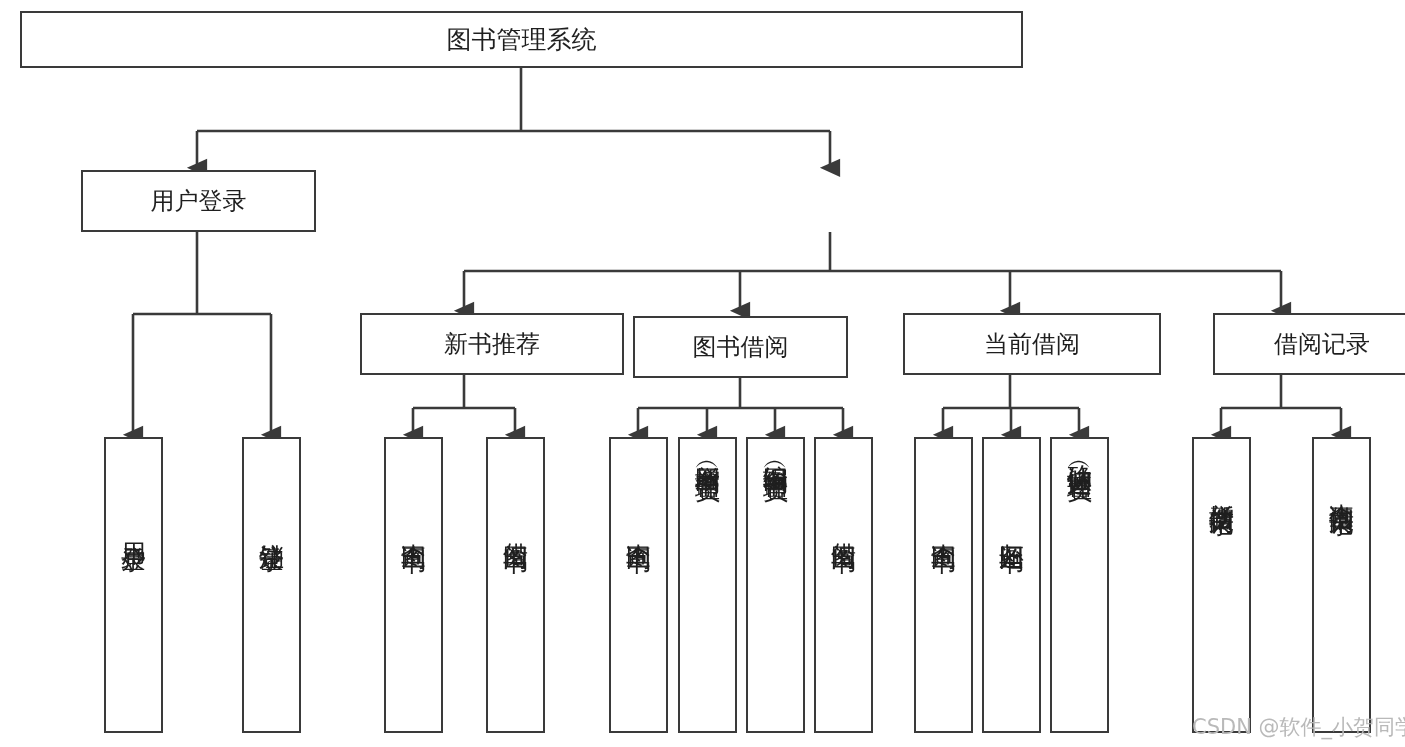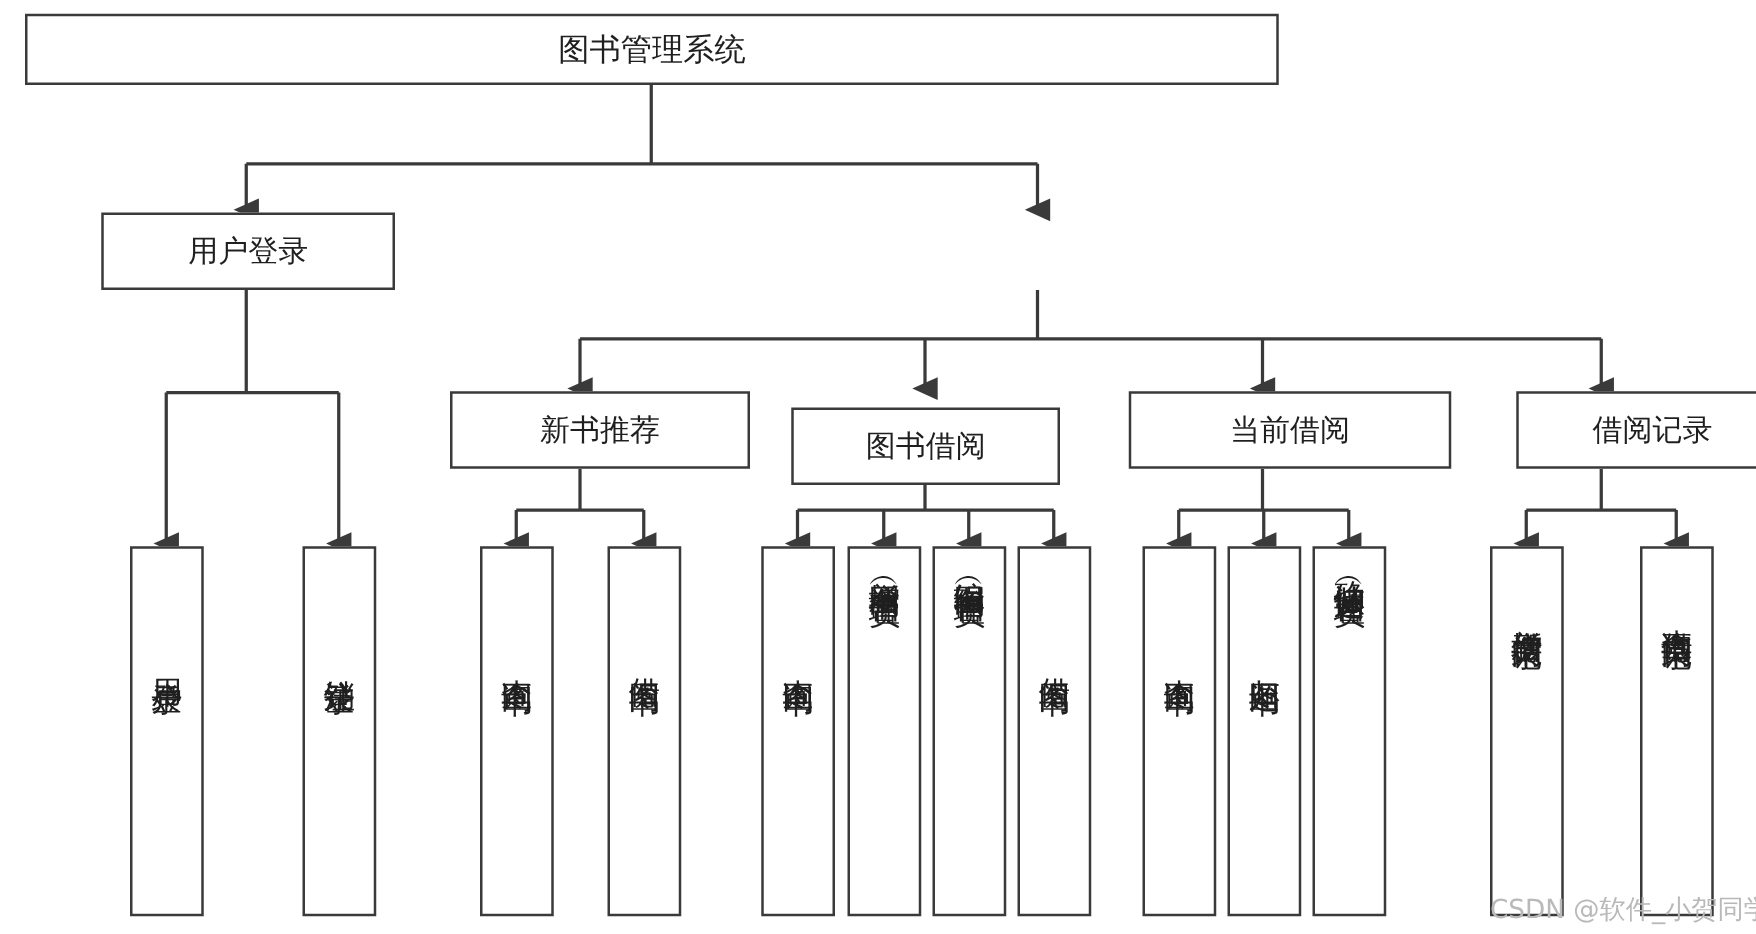--- a/index.html
+++ b/index.html
@@ -126,24 +126,24 @@
   </svg>
 
   <div class="node-box node-root" style="left:20px; top:11px; width:1003px; height:57px;">
     <span class="node-label">图书管理系统</span>
   </div>
 
   <div class="node-box node-l2" style="left:81px; top:170px; width:235px; height:62px;">
     <span class="node-label">用户登录</span>
   </div>
 
-  <div class="node-box node-l3" style="left:360px; top:313px; width:240px; height:62px;">
+  <div class="node-box node-l3" style="left:360px; top:313px; width:264px; height:62px;">
     <span class="node-label">新书推荐</span>
   </div>
-  <div class="node-box node-l3" style="left:633px; top:326px; width:215px; height:62px;">
+  <div class="node-box node-l3" style="left:633px; top:316px; width:215px; height:62px;">
     <span class="node-label">图书借阅</span>
   </div>
   <div class="node-box node-l3" style="left:903px; top:313px; width:258px; height:62px;">
     <span class="node-label">当前借阅</span>
   </div>
   <div class="node-box node-l3" style="left:1170px; top:313px; width:218px; height:62px;margin-left:43px;">
     <span class="node-label">借阅记录</span>
   </div>
 
   <div class="node-box node-leaf" style="left:104px; top:437px; width:59px; height:296px; padding-top:84px;">

